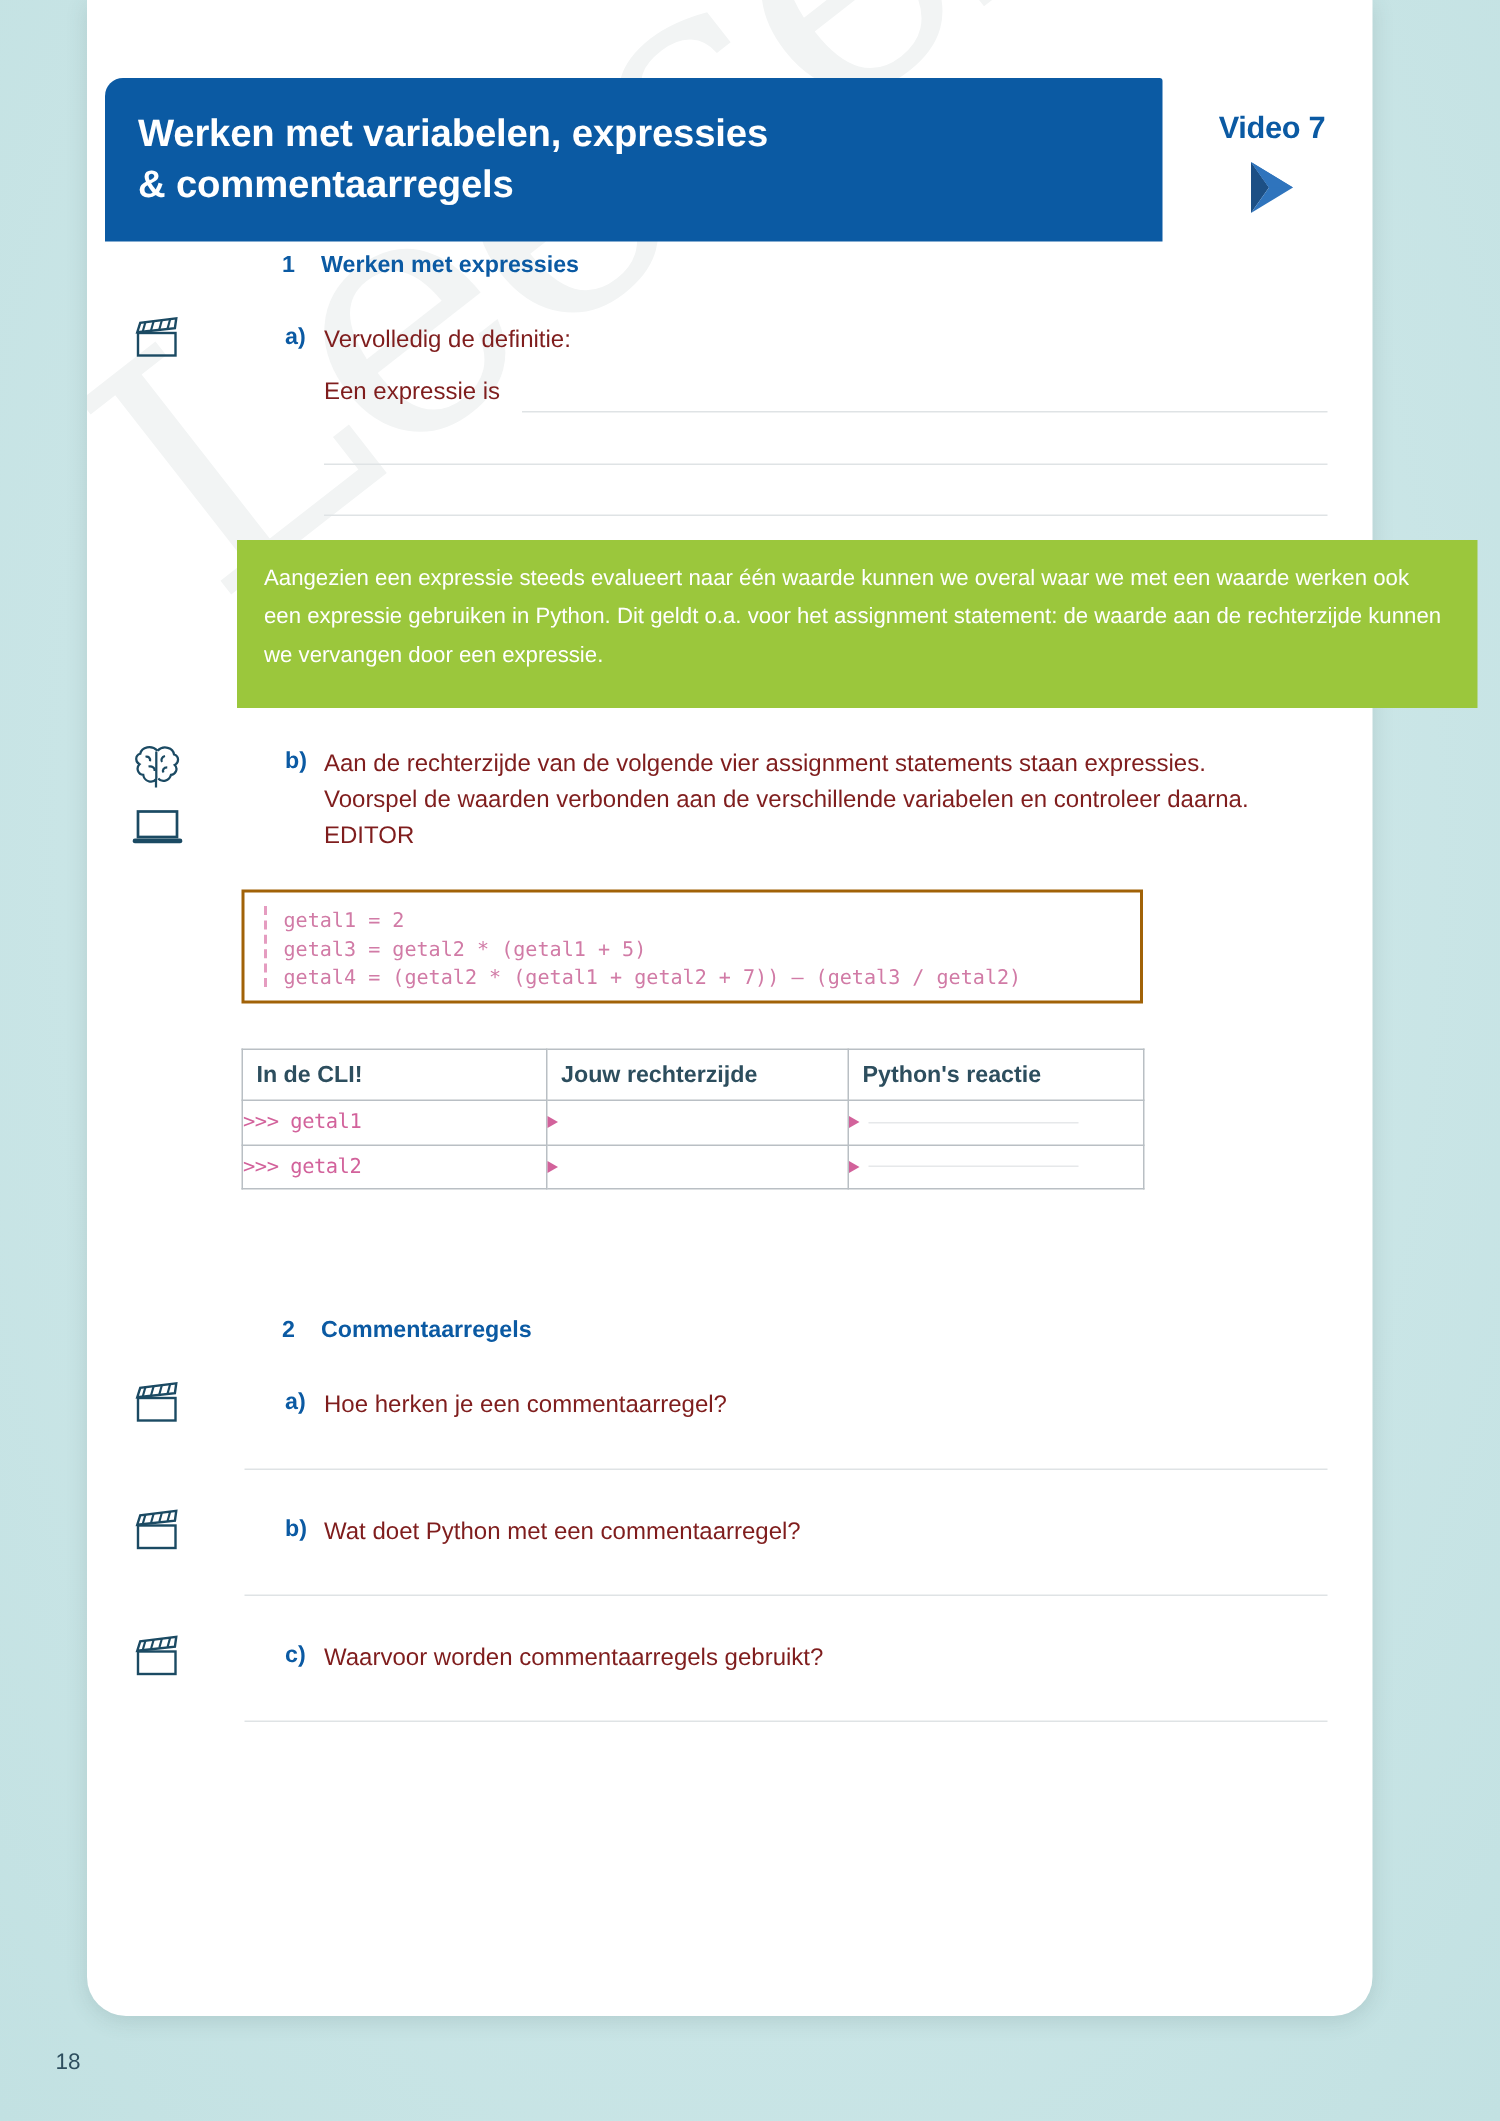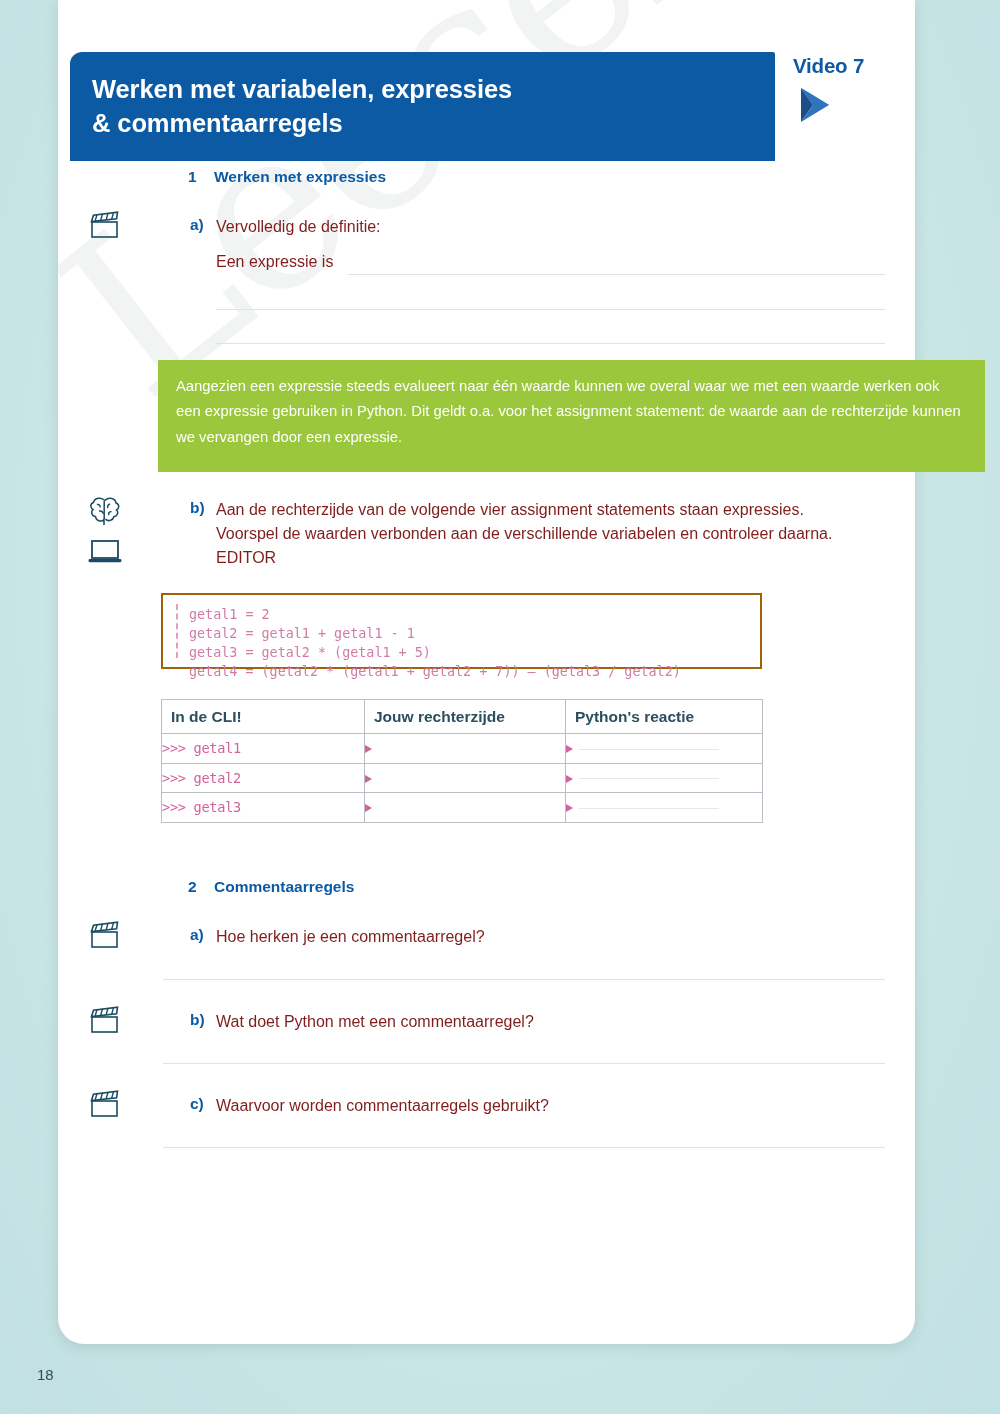--- a/index.html
+++ b/index.html
@@ -75,23 +75,23 @@
     font-size: 25.5px;
     font-weight: bold;
     line-height: 1.32;
     letter-spacing: -0.1px;
   }
 
   
   .video-badge {
     position: absolute;
     left: 793px;
-    top: 54px;
+    top: 74px;
     width: 110px;
-    text-align: left;
+    text-align: center;
   }
   .video-label {
     color: #0b5aa3;
     font-size: 20.5px;
     font-weight: bold;
     letter-spacing: -0.2px;
   }
   .play-icon {
     margin-top: 6px;
     display: inline-block;
@@ -318,21 +318,20 @@
   <span class="task-text">
     <span>Aan de rechterzijde van de volgende vier assignment statements staan expressies.</span><br>
     <span>Voorspel de waarden verbonden aan de verschillende variabelen en controleer daarna.</span><br>
     <span>EDITOR</span>
   </span>
 </div>
 
 <div class="codeblock" style="left:161px; top:593px; width:601px; height:76px;">
   <div class="code-gutter"></div>
   <div class="code-line">getal1 = 2</div>
-  <div class="code-line">getal2 = getal1 + getal1 - 1</div>
   <div class="code-line">getal3 = getal2 * (getal1 + 5)</div>
   <div class="code-line">getal4 = (getal2 * (getal1 + getal2 + 7)) – (getal3 / getal2)</div>
 </div>
 
 <table class="cli-table" style="left:161px; top:699px; width:601px;">
   <colgroup>
       <col style="width:203px">
       <col style="width:201px">
       <col style="width:197px">
     </colgroup>
@@ -347,25 +346,20 @@
     <tr>
       <td class="cell-cmd">&gt;&gt;&gt; getal1</td>
       <td class="cell-arrow"><span class="arrow-tri"></span></td>
       <td class="cell-arrow"><span class="arrow-tri"></span><span class="answer-rule" style="width:140px"></span></td>
     </tr>
     <tr>
       <td class="cell-cmd">&gt;&gt;&gt; getal2</td>
       <td class="cell-arrow"><span class="arrow-tri"></span></td>
       <td class="cell-arrow"><span class="arrow-tri"></span><span class="answer-rule" style="width:140px"></span></td>
     </tr>
-    <tr>
-      <td class="cell-cmd">&gt;&gt;&gt; getal3</td>
-      <td class="cell-arrow"><span class="arrow-tri"></span></td>
-      <td class="cell-arrow"><span class="arrow-tri"></span><span class="answer-rule" style="width:140px"></span></td>
-    </tr>
   </tbody>
 </table>
 
 <div class="section-head" style="left:188px; top:878px;">
   <span class="section-num">2</span>
   <span>Commentaarregels</span>
 </div>
 
 <div class="icon-slot" style="left:84px; top:920px;">
   <svg width="34" height="30" viewBox="0 0 34 30">

